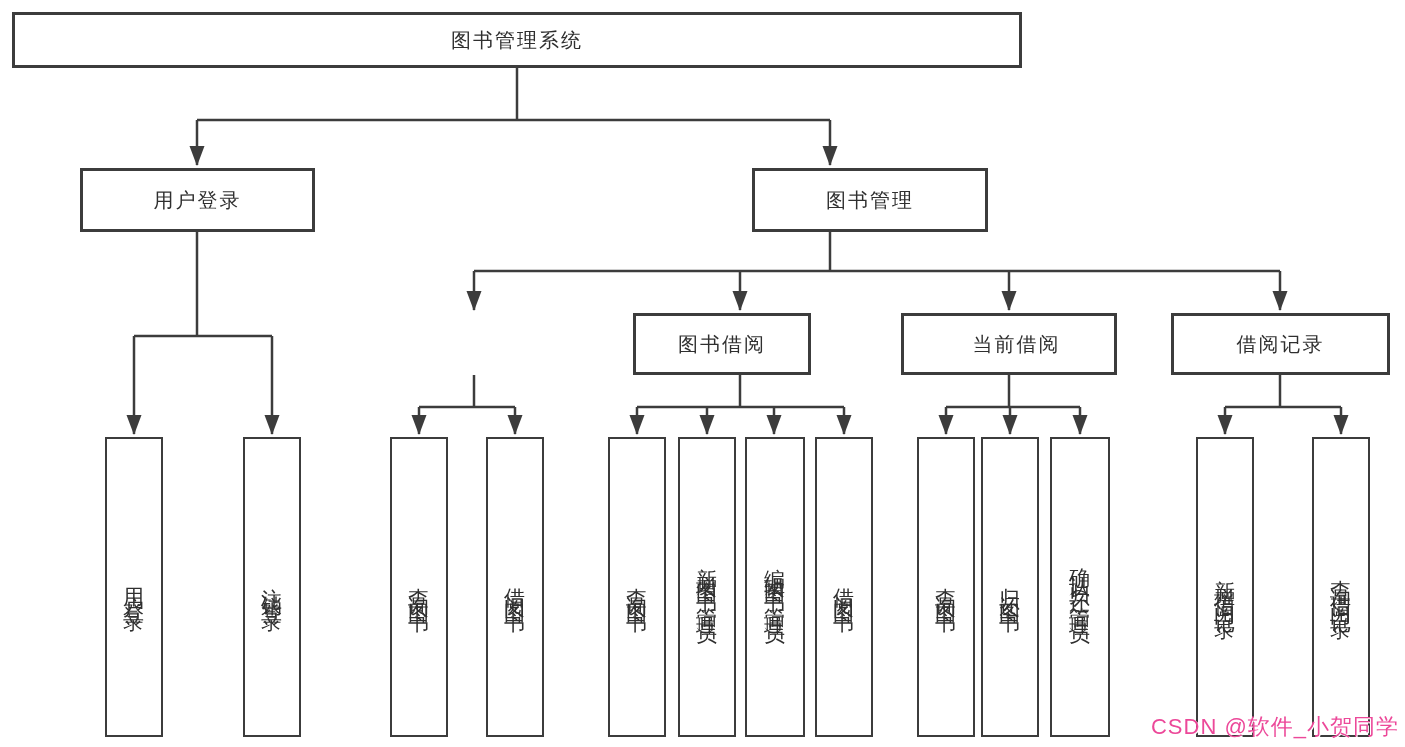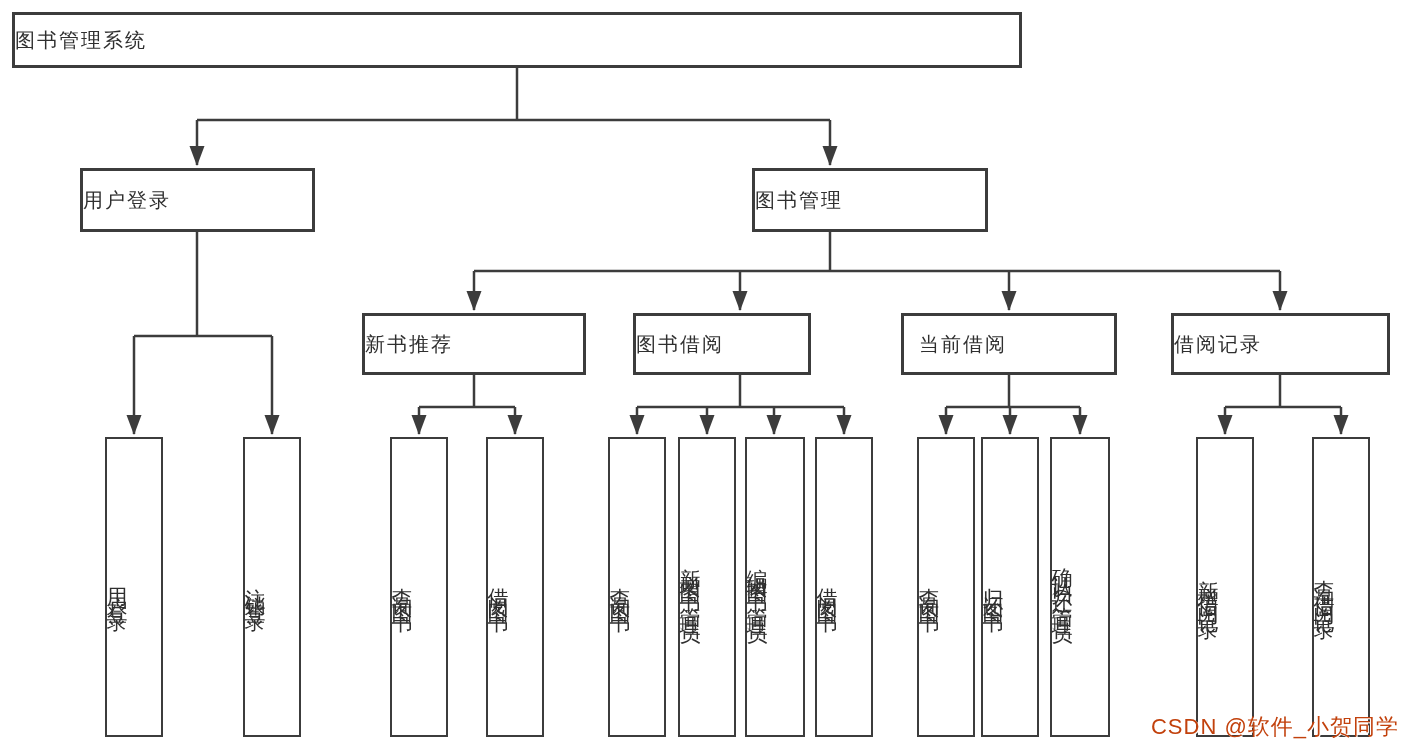--- a/index.html
+++ b/index.html
@@ -9,42 +9,42 @@
     background:#ffffff;
     font-family:"Liberation Sans","DejaVu Sans",sans-serif;
     overflow:hidden;
   }
   #wires{position:absolute;left:0;top:0;width:1405px;height:747px;}
   .node{
     position:absolute;
     box-sizing:border-box;
     background:#ffffff;
     border:3px solid #3c3c3c;
-    display:flex;align-items:center;justify-content:flex-start;
+    display:flex;align-items:center;justify-content:center;
     color:#2f2f2f;
   }
   .node.hlabel{font-size:20px;letter-spacing:2px;}
   .leaf{
     border-width:2.5px;
     top:437px;width:58px;height:300px;
   }
   .leaf .vtext{
     writing-mode:vertical-rl;
     text-orientation:mixed;
     font-size:21px;
     letter-spacing:8px;
     line-height:1;
     white-space:nowrap;
     color:#2f2f2f;
   }
   #watermark{
     position:absolute;
     right:6px;bottom:5px;
     font-size:22px;
-    color:#c2410c;
+    color:#ec4899;
     letter-spacing:1px;
     text-shadow:1px 1px 0 #ffffff;
     white-space:nowrap;
   }
 </style>
 </head>
 <body>
 
 <div id="canvas">
 
@@ -100,23 +100,20 @@
     <span>图书管理系统</span>
   </div>
 
   <div class="node hlabel" style="left:80px;top:168px;width:235px;height:64px;">
     <span>用户登录</span>
   </div>
   <div class="node hlabel" style="left:712px;top:168px;width:236px;height:64px;margin-left:40px;">
     <span>图书管理</span>
   </div>
 
-  <div class="node hlabel" style="left:362px;top:313px;width:224px;height:62px;">
-    <span>新书推荐</span>
-  </div>
   <div class="node hlabel" style="left:633px;top:313px;width:178px;height:62px;">
     <span>图书借阅</span>
   </div>
   <div class="node hlabel" style="left:901px;top:313px;width:216px;height:62px;padding-left:15px;">
     <span>当前借阅</span>
   </div>
   <div class="node hlabel" style="left:1171px;top:313px;width:219px;height:62px;">
     <span>借阅记录</span>
   </div>
 

